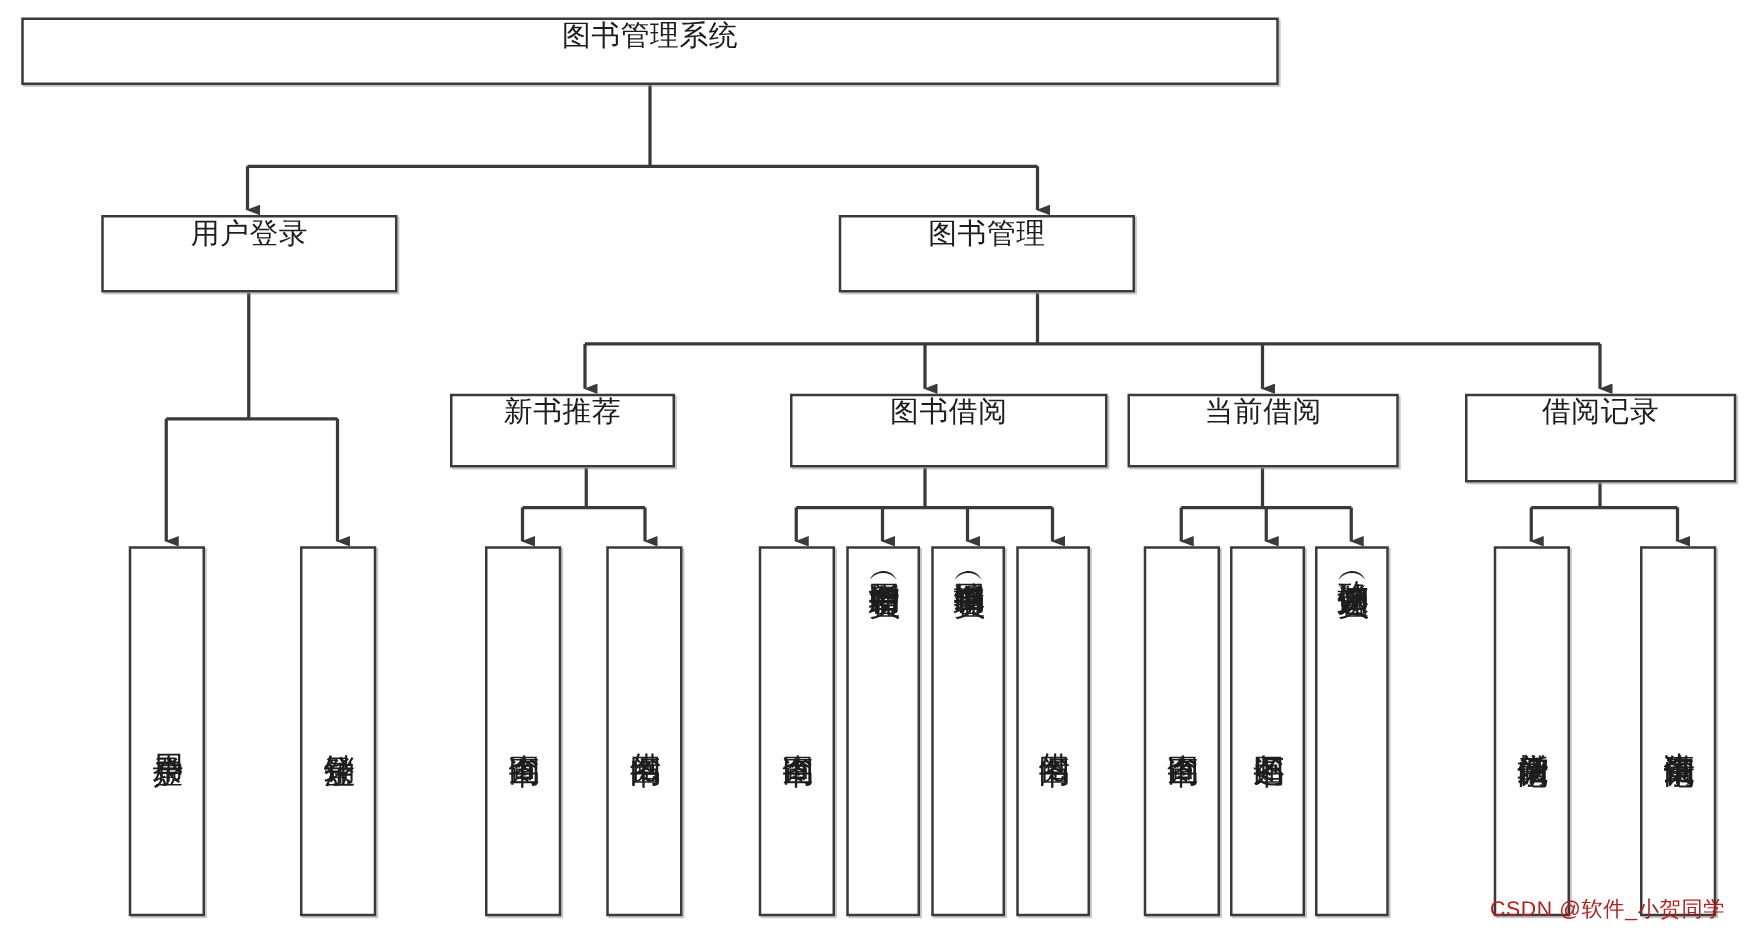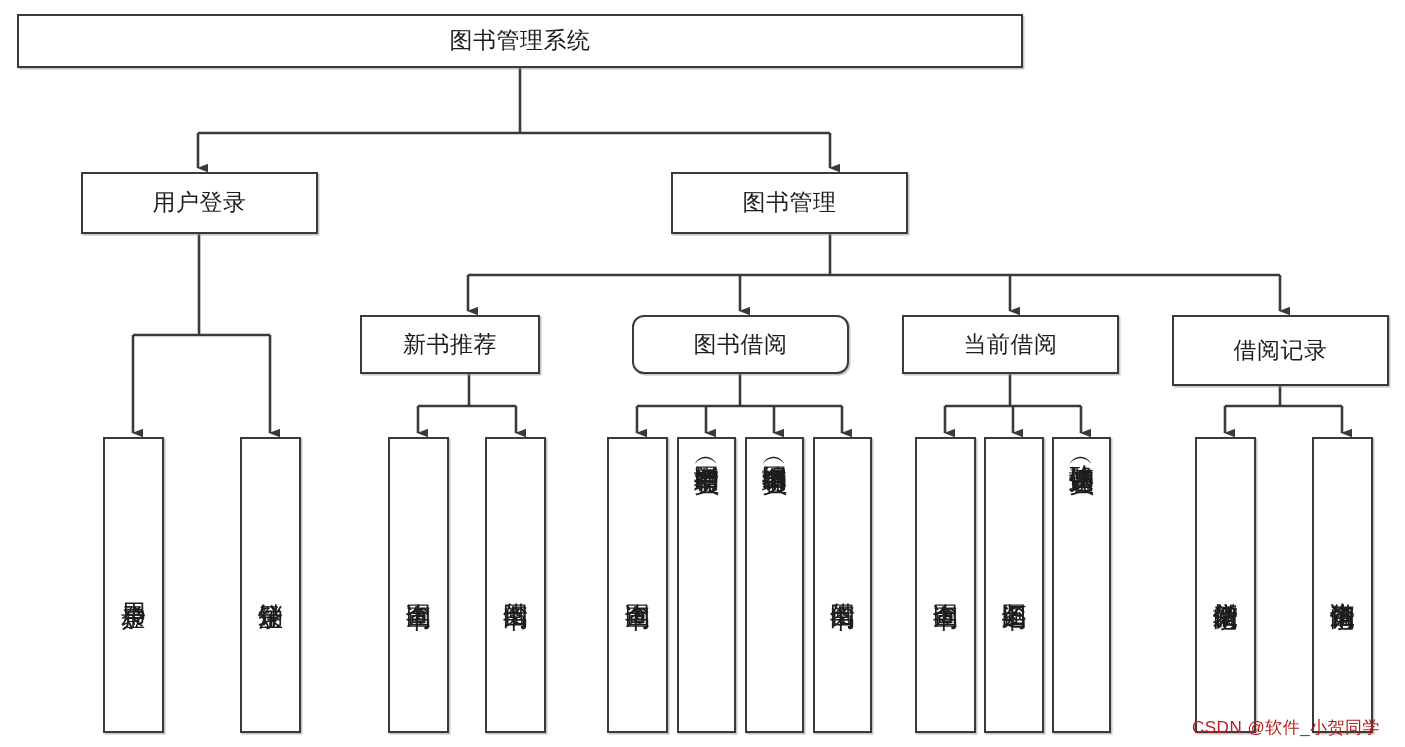--- a/index.html
+++ b/index.html
@@ -23,21 +23,20 @@
     height: 747px;
     pointer-events: none;
   }
   .node {
     position: absolute;
     box-sizing: border-box;
     border: 2.5px solid #3a3a3a;
     background: #ffffff;
     color: #1d1d1d;
     display: flex;
-    align-items: center;
     justify-content: center;
     box-shadow: 1.5px 1.5px 0 rgba(150,150,150,0.55);
   }
   .node .lbl {
     display: block;
     text-align: center;
     line-height: 1.12;
     white-space: nowrap;
   }
   .node.horizontal .lbl {
@@ -133,21 +132,21 @@
   <div class="node horizontal" style="left:81px; top:172px; width:237px; height:62px;">
     <span class="lbl">用户登录</span>
   </div>
   <div class="node horizontal" style="left:671px; top:172px; width:237px; height:62px;">
     <span class="lbl">图书管理</span>
   </div>
 
   <div class="node horizontal" style="left:360px; top:315px; width:180px; height:59px;">
     <span class="lbl">新书推荐</span>
   </div>
-  <div class="node horizontal" style="left:632px; top:315px; width:217px; height:59px;border-radius:12px;">
+  <div class="node horizontal" style="left:632px; top:315px; width:254px; height:59px;">
     <span class="lbl">图书借阅</span>
   </div>
   <div class="node horizontal" style="left:902px; top:315px; width:217px; height:59px;">
     <span class="lbl">当前借阅</span>
   </div>
   <div class="node horizontal" style="left:1172px; top:315px; width:217px; height:71px;">
     <span class="lbl">借阅记录</span>
   </div>
 
   <div class="node vertical centered" style="left:103px; top:437px; width:61px; height:296px;">

